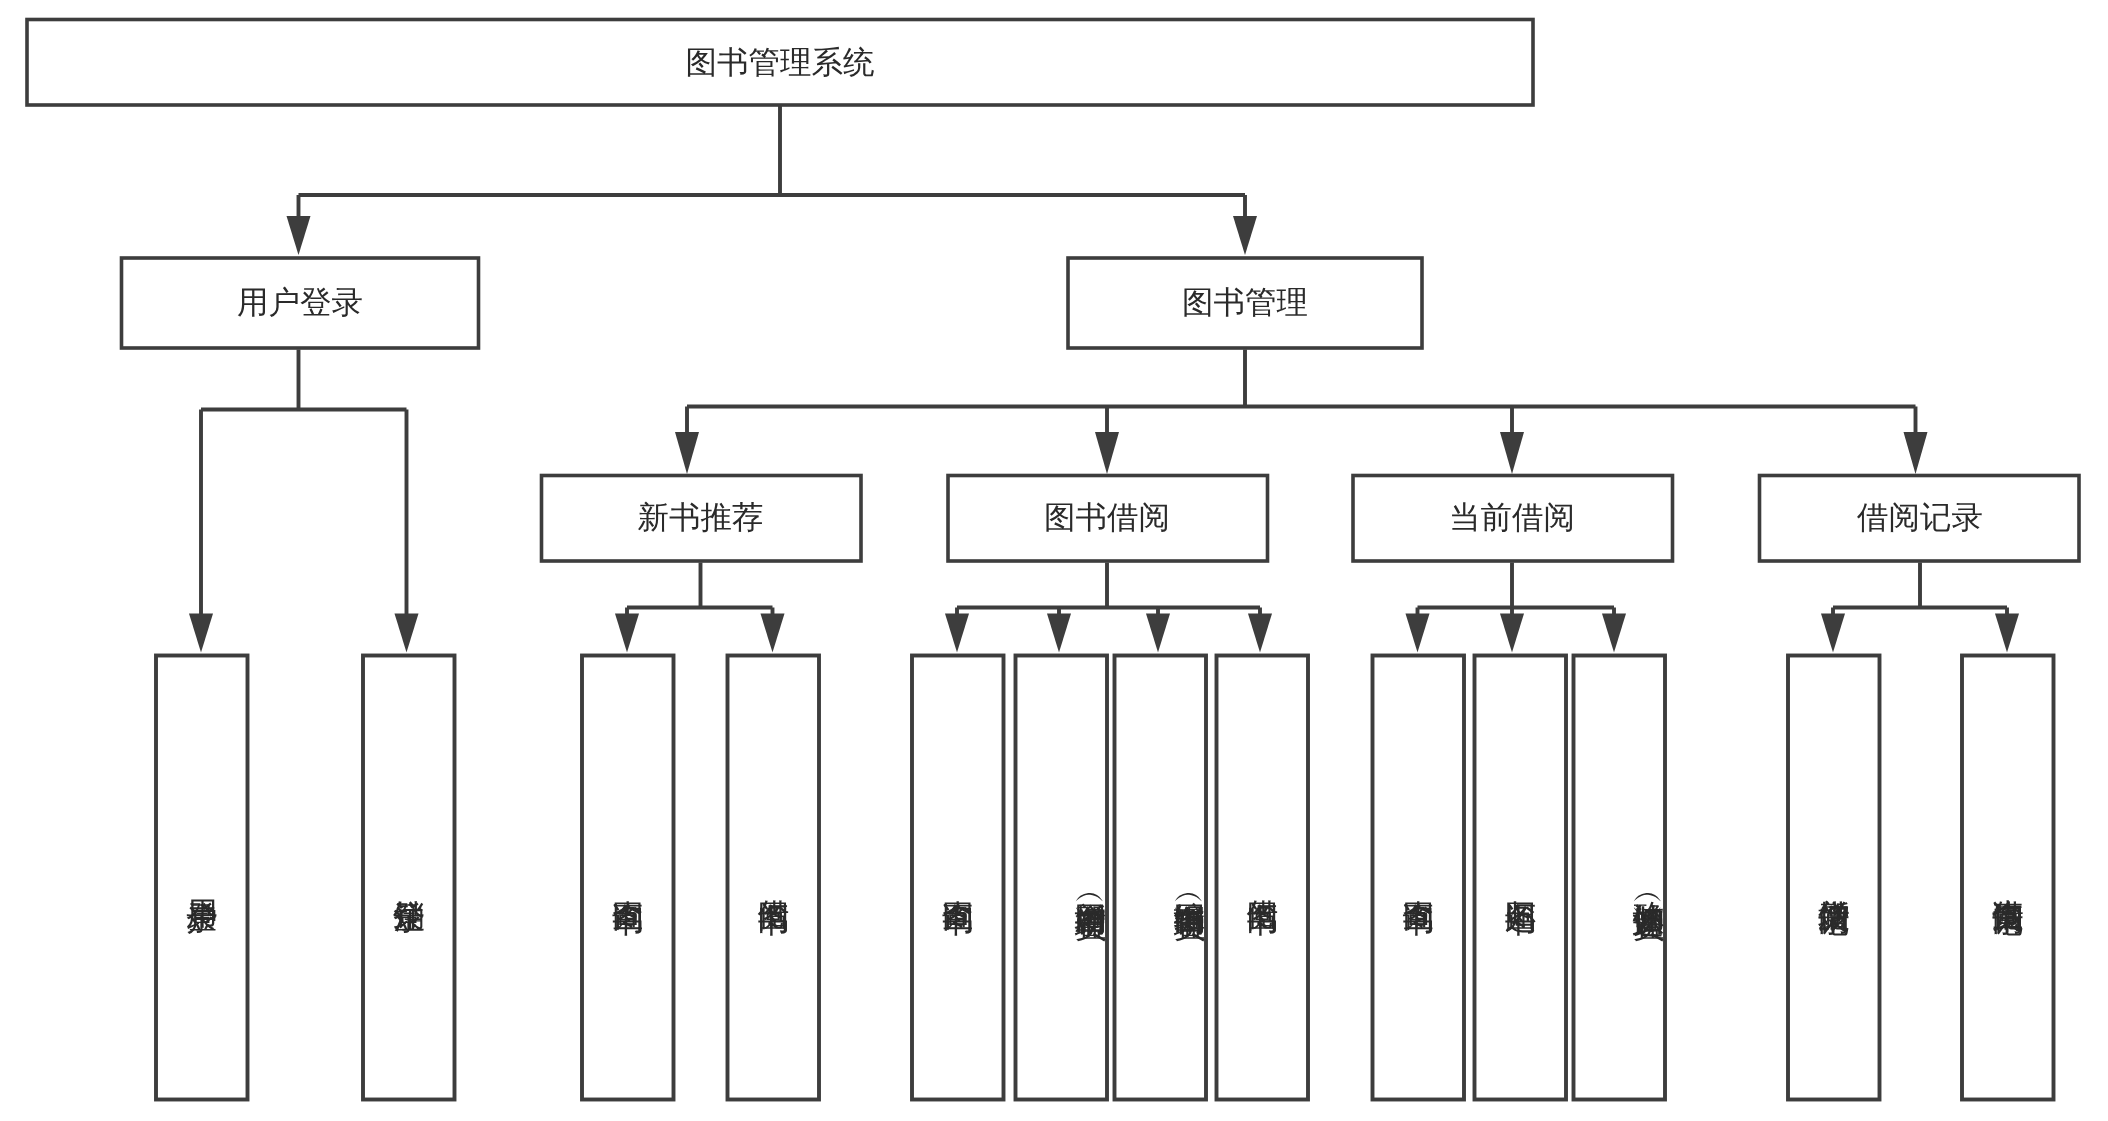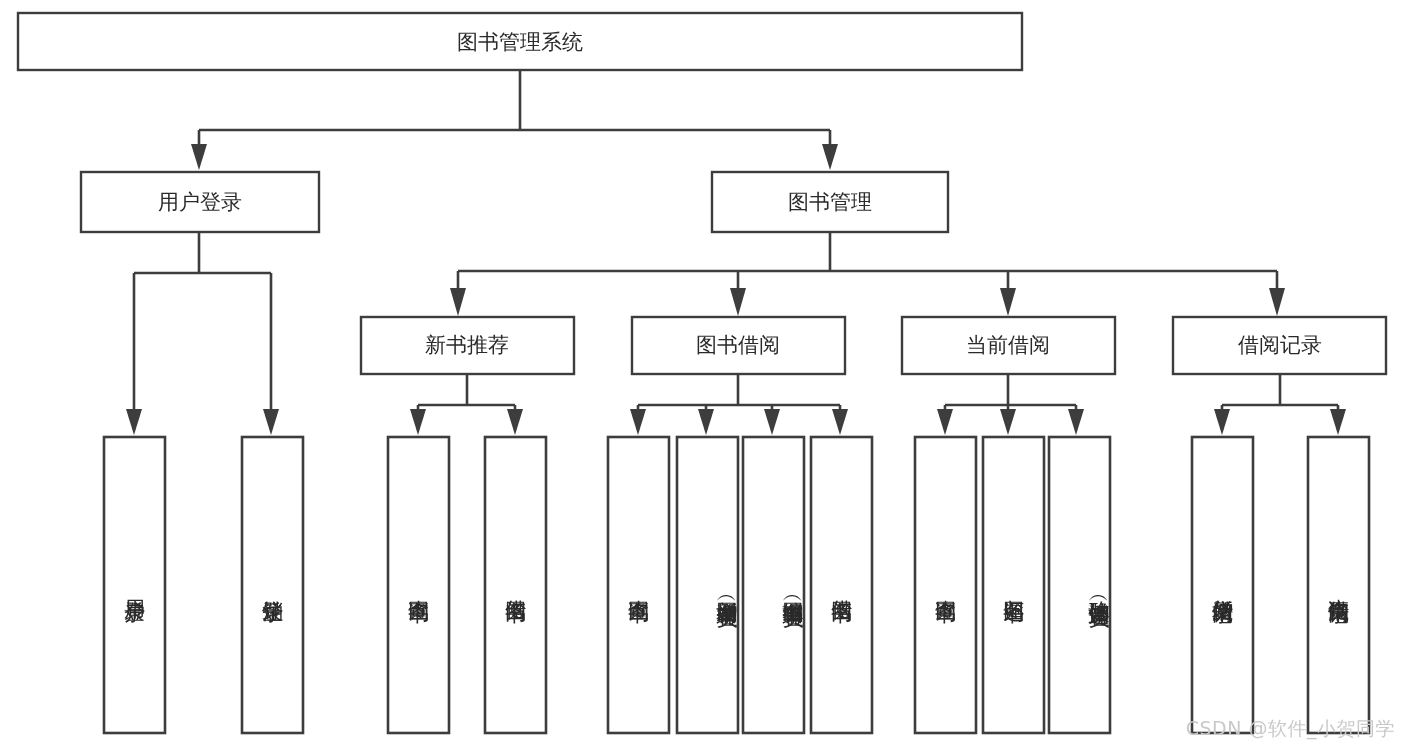--- a/index.html
+++ b/index.html
@@ -277,14 +277,13 @@
 
     <g>
       <rect class="node-box leaf" x="1308" y="437" width="61" height="296"></rect>
       <foreignObject class="leaf-label-fo" x="1308" y="437" width="61" height="296">
         <div xmlns="http://www.w3.org/1999/xhtml" class="leaf-label centered">查询借阅记录</div>
       </foreignObject>
     </g>
 
   </svg>
 
-  <div class="watermark">CSDN @软件_小贺同学</div>
 </div>
 
 </body></html>

